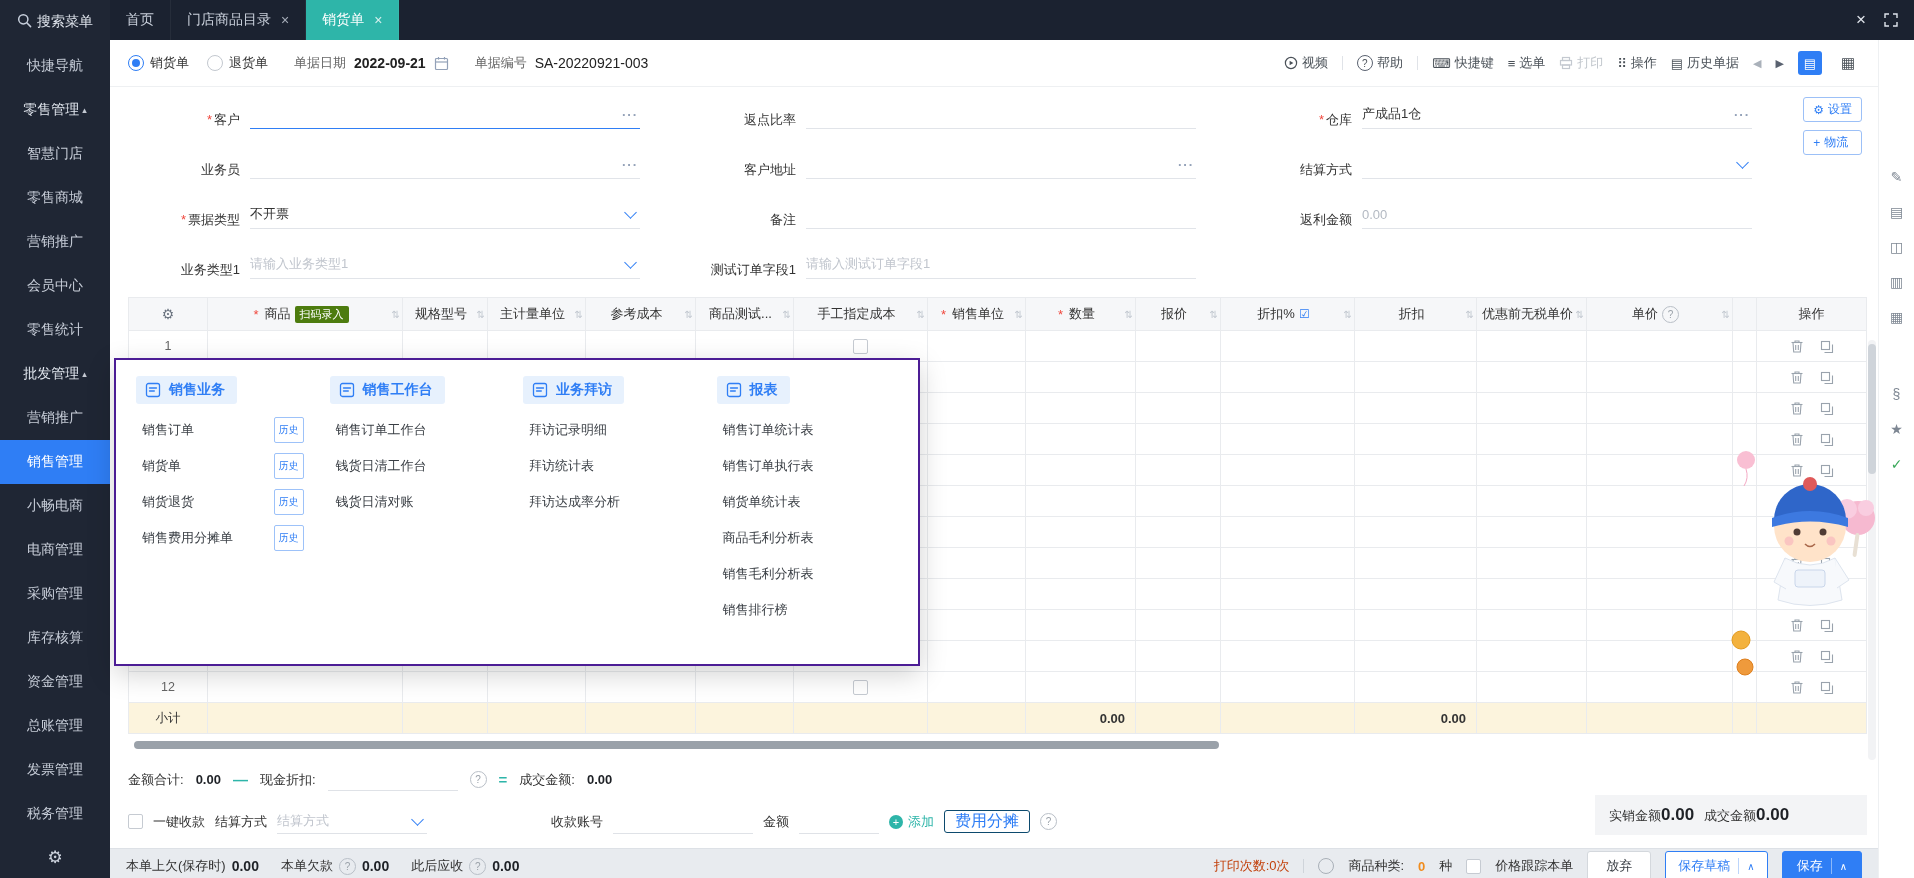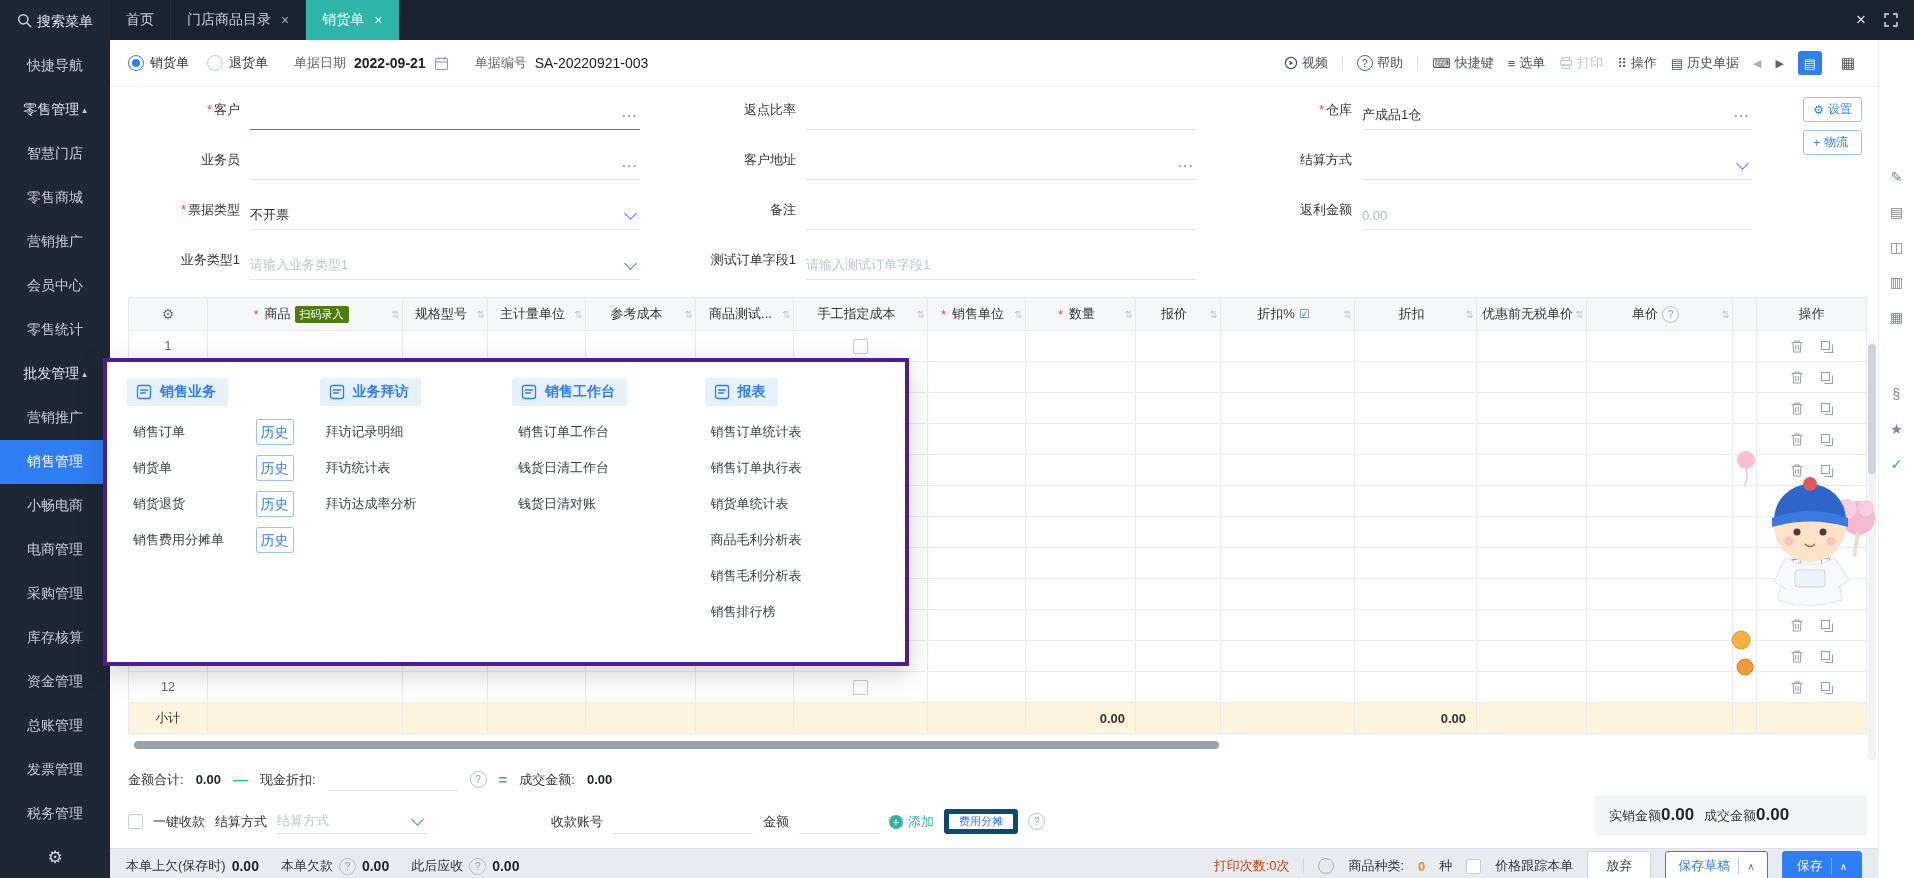--- a/index.html
+++ b/index.html
@@ -54,21 +54,21 @@
   .nav-arrow{color:#aab1ba;font-size:11px;cursor:pointer}
   .nav-arrow.r{color:#5a6270}
   .view-btn{width:24px;height:24px;border-radius:3px;display:flex;align-items:center;justify-content:center;cursor:pointer}
   .view-btn.active{background:#2f7ef5;color:#fff;font-size:13px}
   .view-btn.plain{color:#4a5158;font-size:15px}
 
   
   .form-area{position:relative;padding:14px 18px 18px;flex-shrink:0}
   .form-grid{display:grid;grid-template-columns:repeat(3,1fr);column-gap:44px;padding-right:108px}
   .fcol{display:flex;flex-direction:column;gap:22px}
-  .field{display:flex;align-items:flex-start;height:28px}
+  .field{display:flex;align-items:flex-end;height:28px}
   .flabel{width:112px;flex-shrink:0;text-align:right;font-size:13px;color:#333;padding-right:10px;white-space:nowrap}
   .star{color:#f0483e;margin-right:2px}
   .control{flex:1;height:28px;border-bottom:1px solid #e1e4e9;display:flex;align-items:center;gap:6px;font-size:13px;color:#333;min-width:0}
   .control.focused{border-bottom-color:#2f7ef5}
   .ph{color:#c0c5cd}
   .muted{color:#b3b9c2}
   .dots{margin-left:auto;color:#93a1b8;font-weight:700;letter-spacing:1px;padding-right:2px;cursor:pointer}
   .chev{width:8px;height:8px;border-right:1.6px solid #2f7ef5;border-bottom:1.6px solid #2f7ef5;transform:rotate(45deg);margin-left:auto;margin-right:5px;margin-top:-4px;flex-shrink:0;cursor:pointer}
   .form-side-btns{position:absolute;top:10px;right:16px;display:flex;flex-direction:column;gap:8px}
   .side-btn{display:flex;align-items:center;gap:4px;border:1px solid #9cc0f7;color:#2f7ef5;background:#fff;border-radius:3px;font-size:12px;padding:3px 9px;cursor:pointer;font-family:inherit}
@@ -101,21 +101,21 @@
   .t-val{font-weight:700;color:#1e2126}
   .op{color:#2eb5a9;font-weight:700;font-size:15px}
   .mini-input{width:130px;border-bottom:1px solid #dfe2e7;height:22px;cursor:text}
   .q-icon{width:15px;height:15px;border:1px solid #b9bfc7;border-radius:50%;color:#9aa1a9;font-size:10px;display:inline-flex;align-items:center;justify-content:center;flex-shrink:0;cursor:pointer}
   .payment-row{display:flex;align-items:center;gap:10px;padding:14px 18px;font-size:13px}
   .ulined{border-bottom:1px solid #dfe2e7;height:24px;display:flex;align-items:center;cursor:pointer}
   .ulined.sel{width:150px}
   .gap-left{margin-left:114px}
   .add-link{display:flex;align-items:center;gap:5px;color:#2eb5a9;cursor:pointer}
   .plus-ic{width:14px;height:14px;border-radius:50%;background:#2eb5a9;color:#fff;font-size:11px;display:flex;align-items:center;justify-content:center}
-  .fee-btn{border:5px solid #0c4a6e;color:#2f7ef5;background:#fff;border-radius:3px;font-size:11px;padding:0 10px;cursor:pointer;font-family:inherit}
+  .fee-btn{border:1px solid #0c4a6e;color:#2f7ef5;background:#fff;border-radius:3px;font-size:16px;padding:0 10px;cursor:pointer;font-family:inherit}
 
   .summary-box{position:absolute;right:47px;bottom:43px;width:244px;background:#f3f4f6;padding:10px 14px;display:flex;gap:10px;z-index:5}
   .sum-line{display:flex;justify-content:space-between;align-items:baseline;font-size:13px;color:#333}
   .sum-val{font-size:17px;font-weight:700;color:#1e2126}
 
   
   .statusbar{height:34px;flex-shrink:0;margin-top:auto;background:#e8ebef;border-top:1px solid #dde1e6;display:flex;align-items:center;gap:22px;padding:0 16px;font-size:13px}
   .sb-pair{display:flex;align-items:center;gap:6px}
   .sb-val{font-weight:700;font-size:14px;color:#1e2126}
   .sb-right{margin-left:auto;display:flex;align-items:center;gap:14px}
@@ -130,26 +130,26 @@
   .btn-div{width:1px;height:16px;background:#bcd5fb}
   .btn.primary .btn-div{background:rgba(255,255,255,.45)}
   .caret{font-size:10px}
 
   
   .right-strip{width:35px;flex-shrink:0;background:#fff;border-left:1px solid #eef0f2;display:flex;flex-direction:column;align-items:center;padding-top:126px}
   .s-icon{width:22px;height:22px;display:flex;align-items:center;justify-content:center;color:#7e8793;font-size:14px;margin-bottom:13px;cursor:pointer}
   .s-icon:nth-child(6){margin-top:42px}
 
   
-  .popup{position:absolute;left:103px;top:358px;width:806px;height:308px;background:#fff;border:4px solid #4c1d95;box-shadow:0 8px 26px rgba(0,0,0,.18);z-index:40;display:flex;padding:16px 14px;box-sizing:border-box}
+  .popup{position:absolute;left:114px;top:358px;width:806px;height:308px;background:#fff;border:2px solid #4c1d95;box-shadow:0 8px 26px rgba(0,0,0,.18);z-index:40;display:flex;padding:16px 14px;box-sizing:border-box}
   .popup-col{flex:1;padding:0 6px;min-width:0}
   .popup-head{display:flex;align-items:center;gap:7px;background:#e7f1fd;border-radius:3px;padding:5px 12px 5px 8px;color:#2f7ef5;font-size:14px;font-weight:700;width:max-content;margin-bottom:8px;cursor:pointer}
   .sec-ic{display:flex;align-items:center}
   .popup-item{display:flex;align-items:center;height:36px;font-size:13px;color:#3a3f45;padding:0 14px 0 6px;cursor:pointer}
-  .hist-tag{margin-left:auto;font-size:14px;color:#2f7ef5;border:1px solid #9dc2f9;border-radius:2px;padding:4px 4px;line-height:16px;cursor:pointer}
+  .hist-tag{margin-left:auto;font-size:10px;color:#2f7ef5;border:1px solid #9dc2f9;border-radius:2px;padding:4px 4px;line-height:16px;cursor:pointer}
 
   .mascot{position:absolute;left:1725px;top:448px;z-index:20}
 </style>
 </head>
 <body>
 
 <div class="app">
 
   <aside class="sidebar">
     <div class="sb-search">
@@ -1038,51 +1038,51 @@
       </div>
       <div class="popup-col">
         <div class="popup-head">
           <span class="sec-ic">
             <svg width="18" height="18" viewBox="0 0 18 18" fill="none" stroke="#2f7ef5" stroke-width="1.3">
               <rect x="2.5" y="2.5" width="13" height="13" rx="2"></rect>
               <path d="M5.5 7h7" stroke-linecap="round"></path>
               <path d="M5.5 10h4.8" stroke-linecap="round"></path>
             </svg>
           </span>
-          <span class="popup-title">业务拜访</span>
-        </div>
-        <div class="popup-item">
-          <span class="pi-label">拜访记录明细</span>
-        </div>
-        <div class="popup-item">
-          <span class="pi-label">拜访统计表</span>
-        </div>
-        <div class="popup-item">
-          <span class="pi-label">拜访达成率分析</span>
+          <span class="popup-title">销售工作台</span>
+        </div>
+        <div class="popup-item">
+          <span class="pi-label">销售订单工作台</span>
+        </div>
+        <div class="popup-item">
+          <span class="pi-label">钱货日清工作台</span>
+        </div>
+        <div class="popup-item">
+          <span class="pi-label">钱货日清对账</span>
         </div>
       </div>
       <div class="popup-col">
         <div class="popup-head">
           <span class="sec-ic">
             <svg width="18" height="18" viewBox="0 0 18 18" fill="none" stroke="#2f7ef5" stroke-width="1.3">
               <rect x="2.5" y="2.5" width="13" height="13" rx="2"></rect>
               <path d="M5.5 7h7" stroke-linecap="round"></path>
               <path d="M5.5 10h4.8" stroke-linecap="round"></path>
             </svg>
           </span>
-          <span class="popup-title">销售工作台</span>
-        </div>
-        <div class="popup-item">
-          <span class="pi-label">销售订单工作台</span>
-        </div>
-        <div class="popup-item">
-          <span class="pi-label">钱货日清工作台</span>
-        </div>
-        <div class="popup-item">
-          <span class="pi-label">钱货日清对账</span>
+          <span class="popup-title">业务拜访</span>
+        </div>
+        <div class="popup-item">
+          <span class="pi-label">拜访记录明细</span>
+        </div>
+        <div class="popup-item">
+          <span class="pi-label">拜访统计表</span>
+        </div>
+        <div class="popup-item">
+          <span class="pi-label">拜访达成率分析</span>
         </div>
       </div>
       <div class="popup-col">
         <div class="popup-head">
           <span class="sec-ic">
             <svg width="18" height="18" viewBox="0 0 18 18" fill="none" stroke="#2f7ef5" stroke-width="1.3">
               <rect x="2.5" y="2.5" width="13" height="13" rx="2"></rect>
               <path d="M5.5 7h7" stroke-linecap="round"></path>
               <path d="M5.5 10h4.8" stroke-linecap="round"></path>
             </svg>

